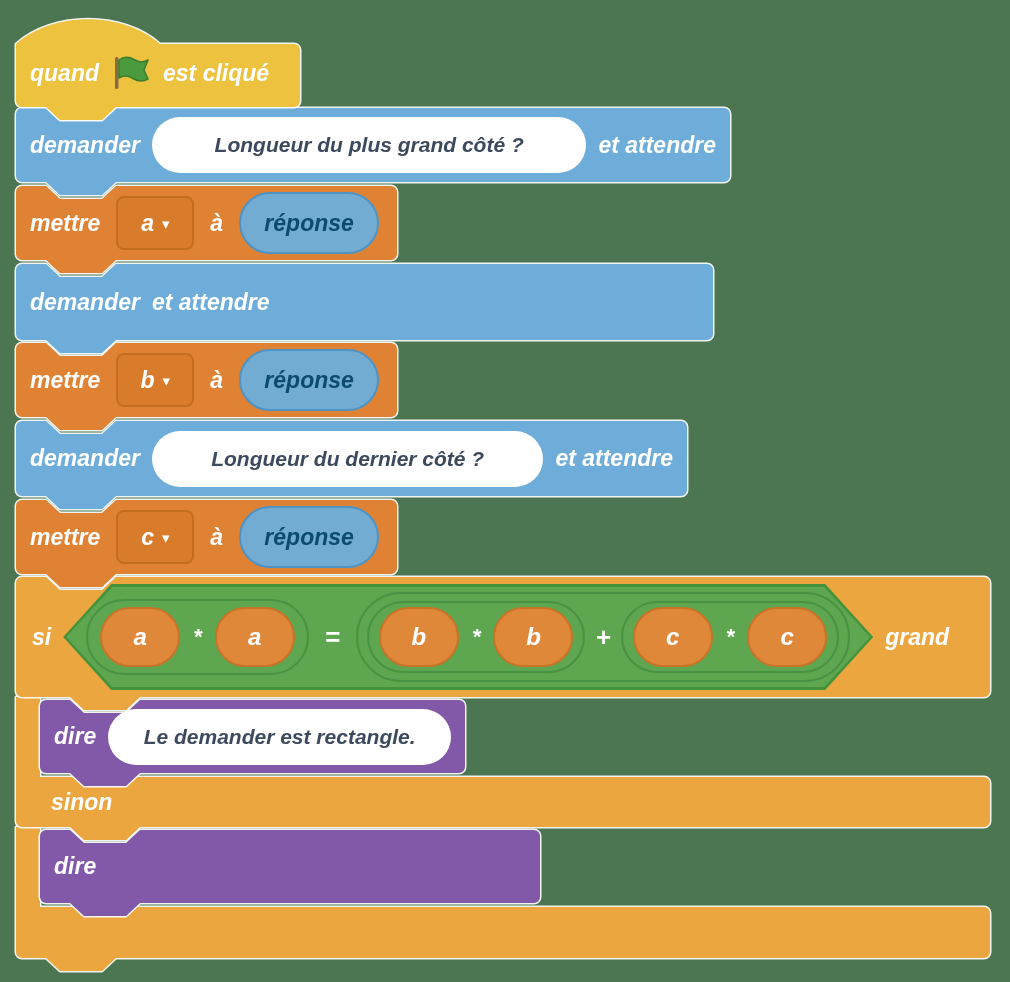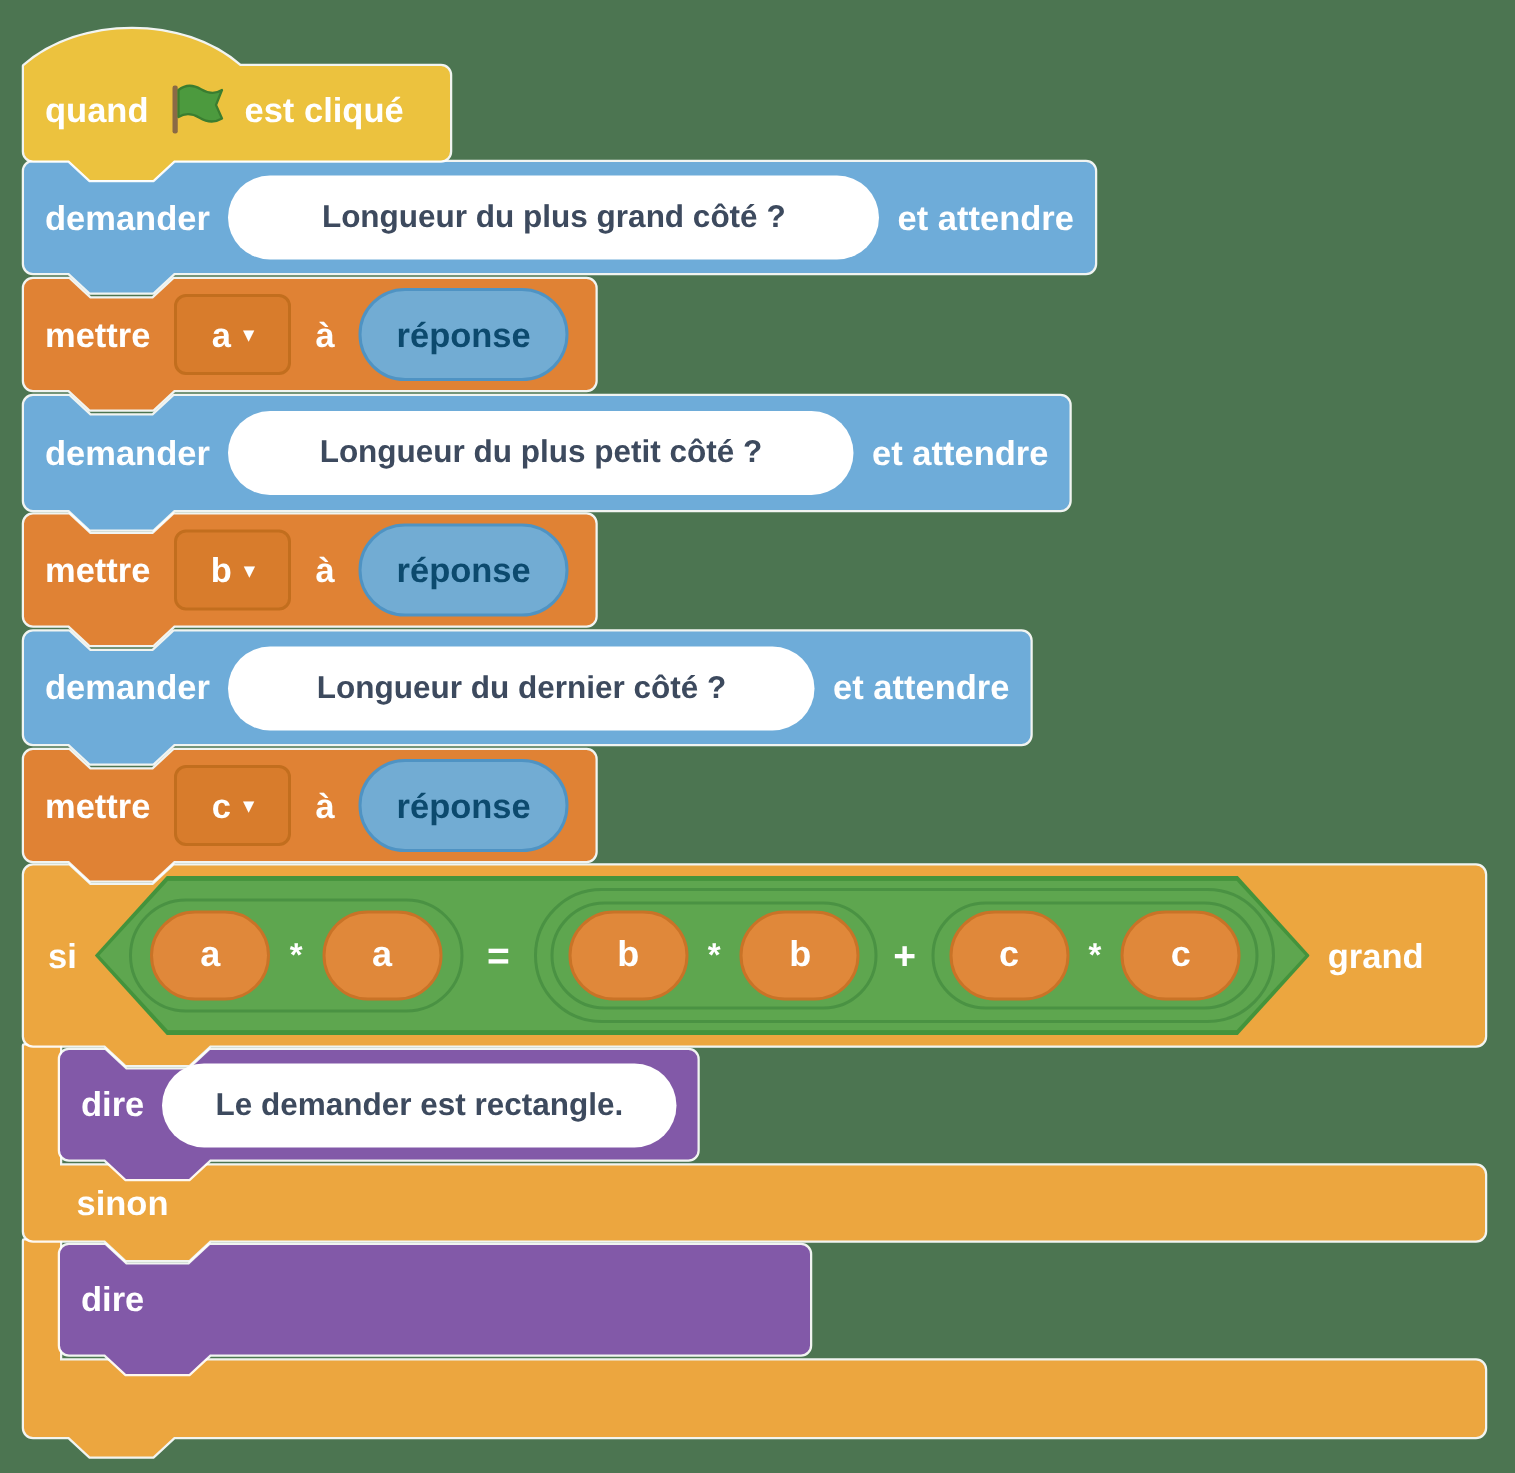--- a/index.html
+++ b/index.html
@@ -7,21 +7,21 @@
   #canvas{position:relative;width:1010px;height:982px;background:#4C7551;overflow:hidden;}
   .block{position:absolute;}
   .shape{position:absolute;left:0;top:0;overflow:visible;}
   .shape path{stroke:rgba(255,255,255,0.92);stroke-width:3;paint-order:stroke fill;stroke-linejoin:round;}
   .fill-events{fill:#ECC23E;}
   .fill-sensing{fill:#6EACD9;}
   .fill-variables{fill:#E08234;}
   .fill-control{fill:#ECA63F;}
   .fill-looks{fill:#8259A8;}
   .content{position:absolute;left:0;top:0;width:100%;display:flex;align-items:center;
-           padding:0 14px;box-sizing:border-box;color:#fff;font-weight:bold;font-size:23px;gap:12px;}
+           padding:0 14px;box-sizing:border-box;color:#fff;font-weight:bold;font-size:23px;gap:12px;font-style:italic;}
   .white-pill{background:#ffffff;border-radius:28px;height:56px;display:flex;align-items:center;
               justify-content:center;color:#3D4A5E;font-size:21px;font-weight:bold;padding:0 20px;
               box-sizing:border-box;white-space:nowrap;}
   .grow{flex:1;}
   .dropdown{width:78px;height:54px;background:#D87C2C;border:2px solid #C26E1E;border-radius:8px;
             display:flex;align-items:center;justify-content:center;gap:8px;flex-shrink:0;
             color:#fff;font-weight:bold;font-size:23px;box-sizing:border-box;}
   .dd-arrow{font-size:15px;line-height:1;}
   .reporter-blue{width:140px;height:62px;background:#72ACD3;border:2.5px solid #4F93C3;border-radius:32px;
             display:flex;align-items:center;justify-content:center;color:#0c4a6e;font-weight:bold;
@@ -88,21 +88,20 @@
       <div class="reporter-blue">réponse</div>
     </div>
   </div>
 
   <div class="block" style="left:16px;top:264px;width:697px;height:76px;z-index:37;">
     <svg class="shape" width="697" height="94" viewBox="0 0 697 94">
       <path class="fill-sensing" d="M6,0 H30 l14,13 h42 l14,-13 H691 a6,6 0 0 1 6,6 V70 a6,6 0 0 1 -6,6 H100 l-14,13 h-42 l-14,-13 H6 a6,6 0 0 1 -6,-6 V6 a6,6 0 0 1 6,-6 Z"></path>
     </svg>
     <div class="content" style="height:76px;">
       <span>demander</span>
-      <div class="white-pill grow">Longueur du plus petit côté ?</div>
       <span>et attendre</span>
     </div>
   </div>
 
   <div class="block" style="left:16px;top:343px;width:381px;height:74px;z-index:36;">
     <svg class="shape" width="381" height="92" viewBox="0 0 381 92">
       <path class="fill-variables" d="M6,0 H30 l14,13 h42 l14,-13 H375 a6,6 0 0 1 6,6 V68 a6,6 0 0 1 -6,6 H100 l-14,13 h-42 l-14,-13 H6 a6,6 0 0 1 -6,-6 V6 a6,6 0 0 1 6,-6 Z"></path>
     </svg>
     <div class="content" style="height:74px;gap:16px;">
       <span>mettre</span>

